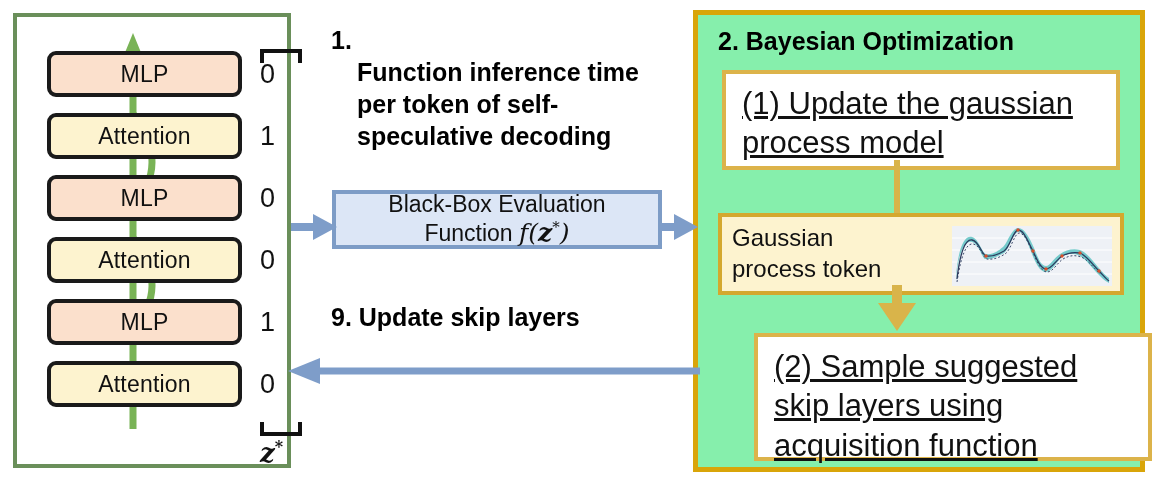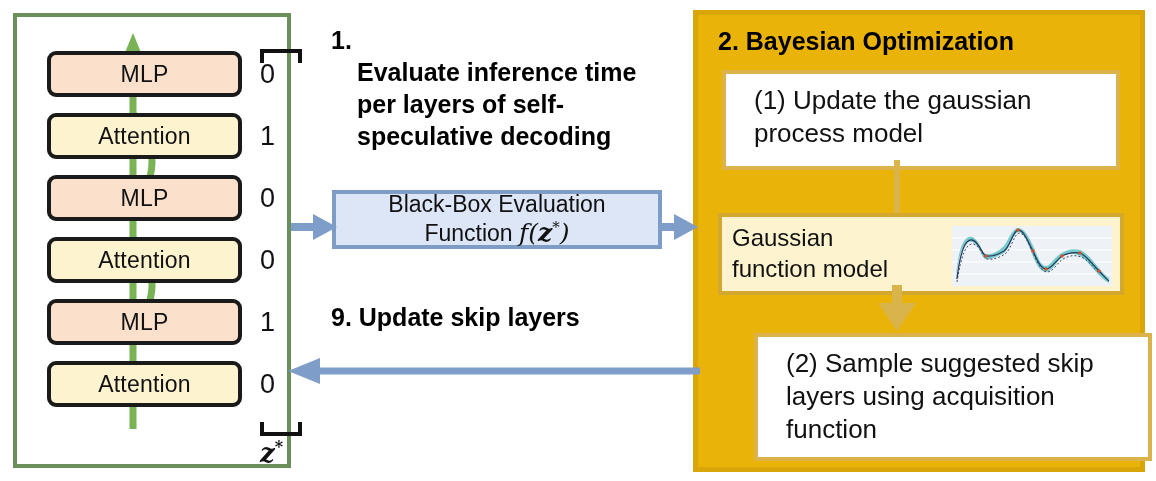--- a/index.html
+++ b/index.html
@@ -48,25 +48,25 @@
   .fz sup{font-size:15px;}
 
   #step3-text{position:absolute;left:331px;top:303px;width:330px;
               font-size:25px;font-weight:bold;color:#000;}
 
   
   .blue-arrow-svg{position:absolute;z-index:5;}
 
   
   #right-panel{position:absolute;left:693px;top:10px;width:452px;height:462px;
-               border:5px solid #d9a509;background:#eab308;box-sizing:border-box;}
+               border:5px solid #d9a509;background:#86efac;box-sizing:border-box;}
   #bo-title{position:absolute;left:20px;top:12px;font-size:25px;font-weight:bold;color:#000;}
   .bo-step{position:absolute;left:24px;width:398px;box-sizing:border-box;
            border:4px solid #dcb34a;background:#ffffff;
-           font-size:26px;color:#111;line-height:1.27;padding:10px 28px;}
+           font-size:31px;color:#111;line-height:1.27;padding:10px 16px;text-decoration:underline;}
   #bo-step1{top:55px;height:100px;}
   #bo-gp{position:absolute;left:20px;top:198px;width:406px;height:82px;box-sizing:border-box;
          border:4px solid #d4a82e;background:#fdf3cf;display:flex;align-items:center;}
   #bo-gp .gp-label{font-size:24px;color:#111;line-height:1.28;padding-left:10px;width:190px;}
   #bo-gp .gp-plot{position:absolute;right:8px;top:9px;width:160px;height:60px;
                   background:#eef1f6;}
   #bo-step2{top:318px;height:128px;margin-left:32px;}
 
   
   #gold-svg{position:absolute;left:0;top:0;width:452px;height:460px;z-index:3;}
@@ -122,21 +122,21 @@
       </div>
     <div class="bit" style="top:344px">0</div>
 
     <div class="bracket bot"></div>
 
     <div class="zstar"><span>z</span><sup>*</sup></div>
   </div>
 
   <div id="step1-text">
     <span class="num">1.</span>
-    <span id="step1-body">Evaluate inference time per layers of self-speculative decoding</span>
+    <span id="step1-body">Function inference time per token of self-speculative decoding</span>
   </div>
 
   <svg class="blue-arrow-svg" style="left:291px;top:212px;width:48px;height:30px" viewBox="0 0 48 30">
     <line x1="0" y1="15" x2="26" y2="15" stroke="#7e9dc9" stroke-width="8"></line>
     <polygon points="46,15 22,2 22,28" fill="#7e9dc9"></polygon>
   </svg>
 
   <div id="blackbox">
     <div>
       <span>Black-Box Evaluation</span><br>
@@ -166,21 +166,21 @@
       <polygon points="199,316 180,288 218,288" fill="#d9b44a"></polygon>
     </svg>
 
     <div id="bo-title">2. Bayesian Optimization</div>
 
     <div class="bo-step" id="bo-step1">
       <span>(1) Update the gaussian process model</span>
     </div>
 
     <div id="bo-gp">
-      <div class="gp-label">Gaussian function model</div>
+      <div class="gp-label">Gaussian process token</div>
       <div class="gp-plot">
         <svg viewBox="0 0 160 60" width="160" height="60" preserveAspectRatio="none">
           <rect x="0" y="0" width="160" height="60" fill="#eef1f6"></rect>
           <g stroke="#ffffff" stroke-width="1">
             <line x1="0" y1="12" x2="160" y2="12"></line>
             <line x1="0" y1="24" x2="160" y2="24"></line>
             <line x1="0" y1="36" x2="160" y2="36"></line>
             <line x1="0" y1="48" x2="160" y2="48"></line>
           </g>
 

